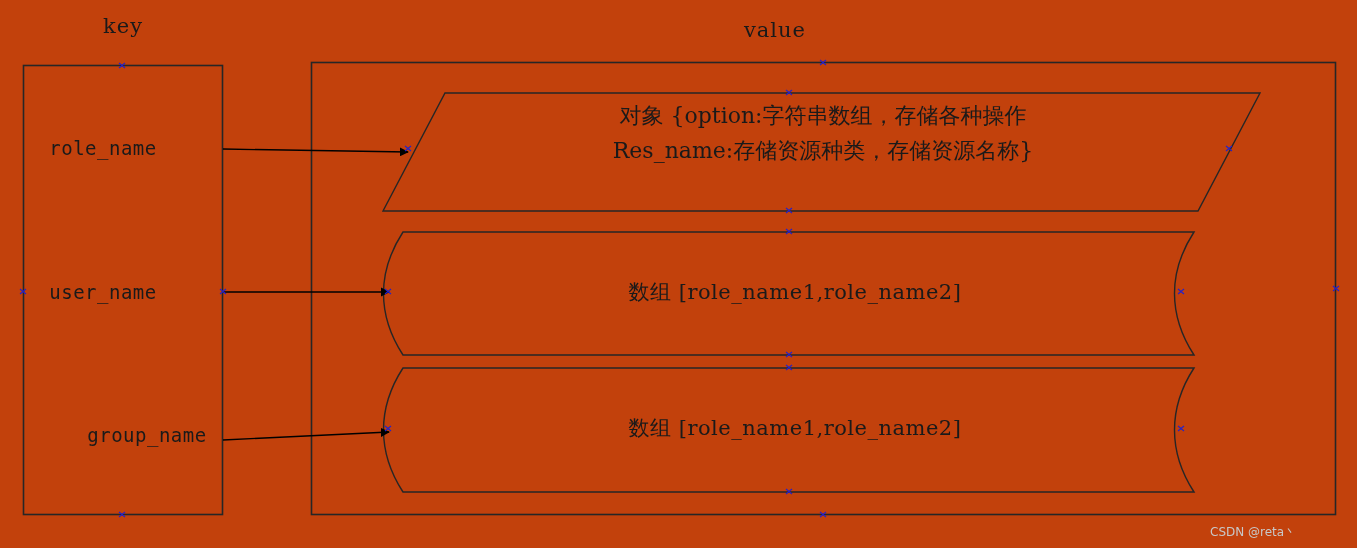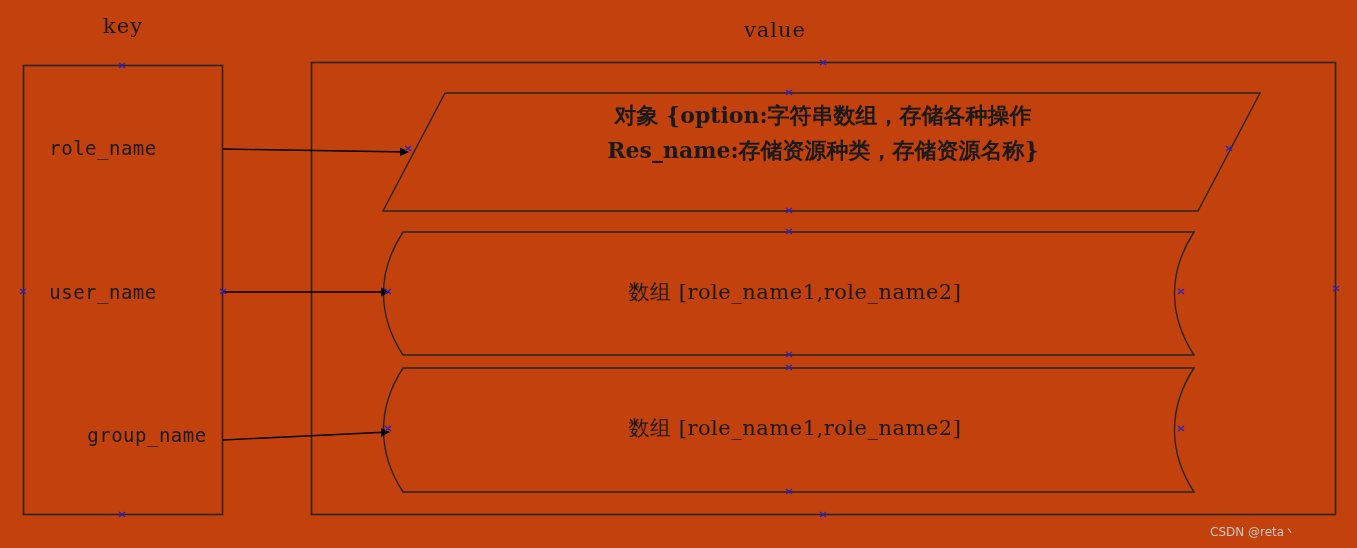--- a/index.html
+++ b/index.html
@@ -64,21 +64,20 @@
     text-align: center;
     white-space: nowrap;
   }
   #value-object-text {
     left: 443px;
     top: 98px;
     width: 760px;
     font-family: "DejaVu Serif", serif;
     font-size: 22px;
     line-height: 35px;
-    font-weight: bold;
   }
   #value-object-text .ln {
     display: block;
   }
   .array-text {
     font-family: "DejaVu Serif", serif;
     font-size: 21px;
     letter-spacing: 0.5px;
   }
   #value-array-text-0 {

